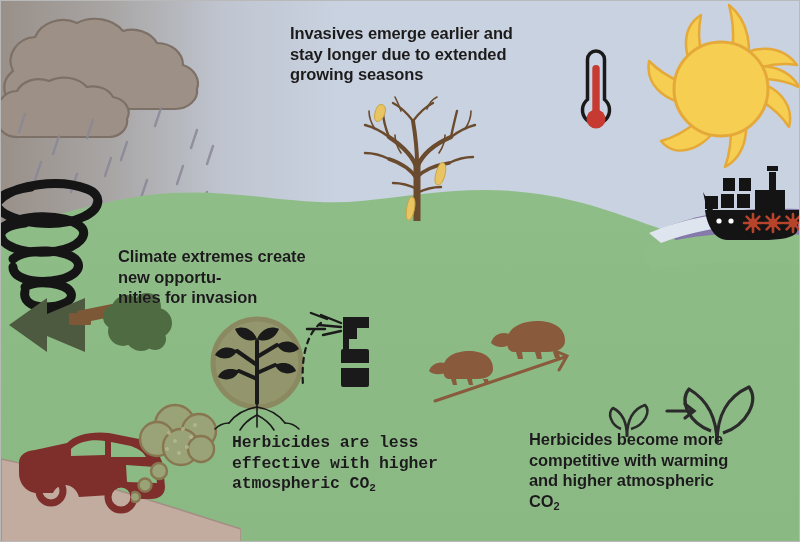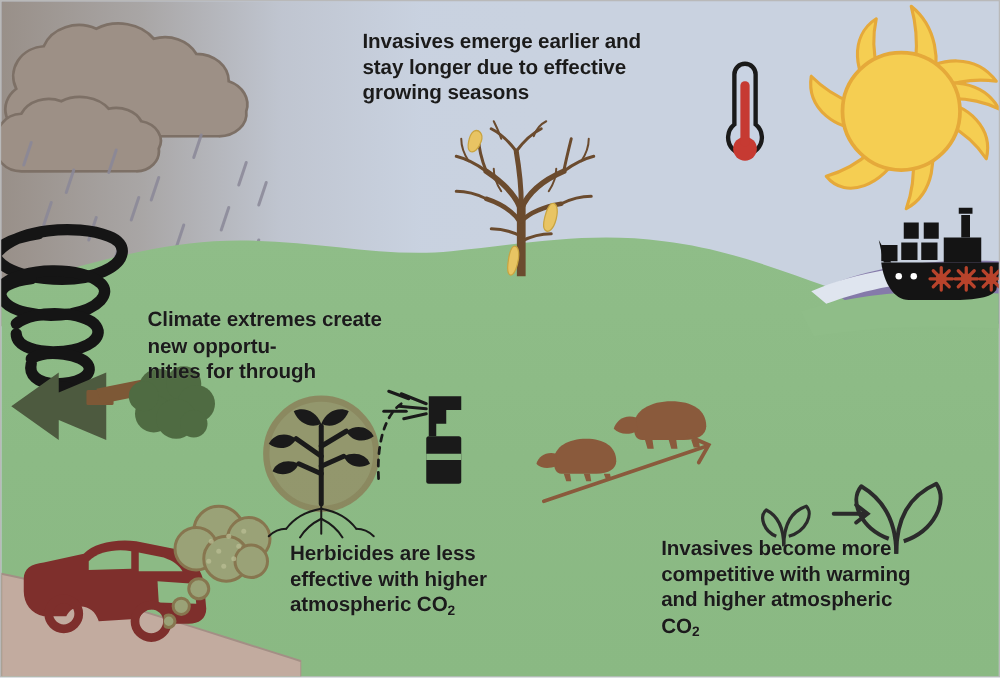--- a/index.html
+++ b/index.html
@@ -43,21 +43,21 @@
     letter-spacing:-0.1px;
     white-space:pre-line;
     text-shadow:0 0 1px rgba(255,255,255,.25);
   }
   .caption sub{font-size:11px;vertical-align:baseline;position:relative;top:3px;}
 
   #cap-top{left:289px;top:22px;width:230px;}
   #cap-extremes{left:117px;top:245px;width:210px;}
   #cap-shift{left:388px;top:243px;width:180px;}
   #cap-pathways{left:615px;top:245px;width:185px;}
-  #cap-herbicide{left:231px;top:432px;width:215px;}
+  #cap-herbicide{left:231px;top:432px;width:215px;font-family:Liberation Mono, monospace;}
   #cap-competitive{left:528px;top:428px;width:200px;}
 </style>
 </head>
 <body>
 
 <div id="scene">
 
   <div class="sky"></div>
   <div class="sky2"></div>
 
@@ -388,24 +388,24 @@
         <path d="M70 32 L96 32"></path>
           <path d="M88 25 L97 32 L88 39"></path>
       </g>
       <g fill="none" stroke="#2b2b2b" stroke-width="3.2" stroke-linejoin="round">
         <path d="M120 64 C120 40 112 22 92 10 C82 22 92 44 114 52"></path>
         <path d="M120 64 C120 36 130 18 152 8 C162 22 150 46 126 54"></path>
       </g>
     </svg>
   </div>
 
-  <div class="caption" id="cap-top">Invasives emerge earlier and stay longer due to effective growing seasons</div>
+  <div class="caption" id="cap-top">Invasives emerge earlier and stay longer due to extended growing seasons</div>
 
   <div class="caption" id="cap-extremes">Climate extremes create new opportu-
-nities for through</div>
+nities for invasion</div>
 
 
 
   <div class="caption" id="cap-herbicide"><span>Herbicides are less effective with higher atmospheric CO</span><sub>2</sub></div>
 
-  <div class="caption" id="cap-competitive"><span>Invasives become more competitive with warming and higher atmospheric CO</span><sub>2</sub></div>
+  <div class="caption" id="cap-competitive"><span>Herbicides become more competitive with warming and higher atmospheric CO</span><sub>2</sub></div>
 
 </div>
 
 </body></html>

